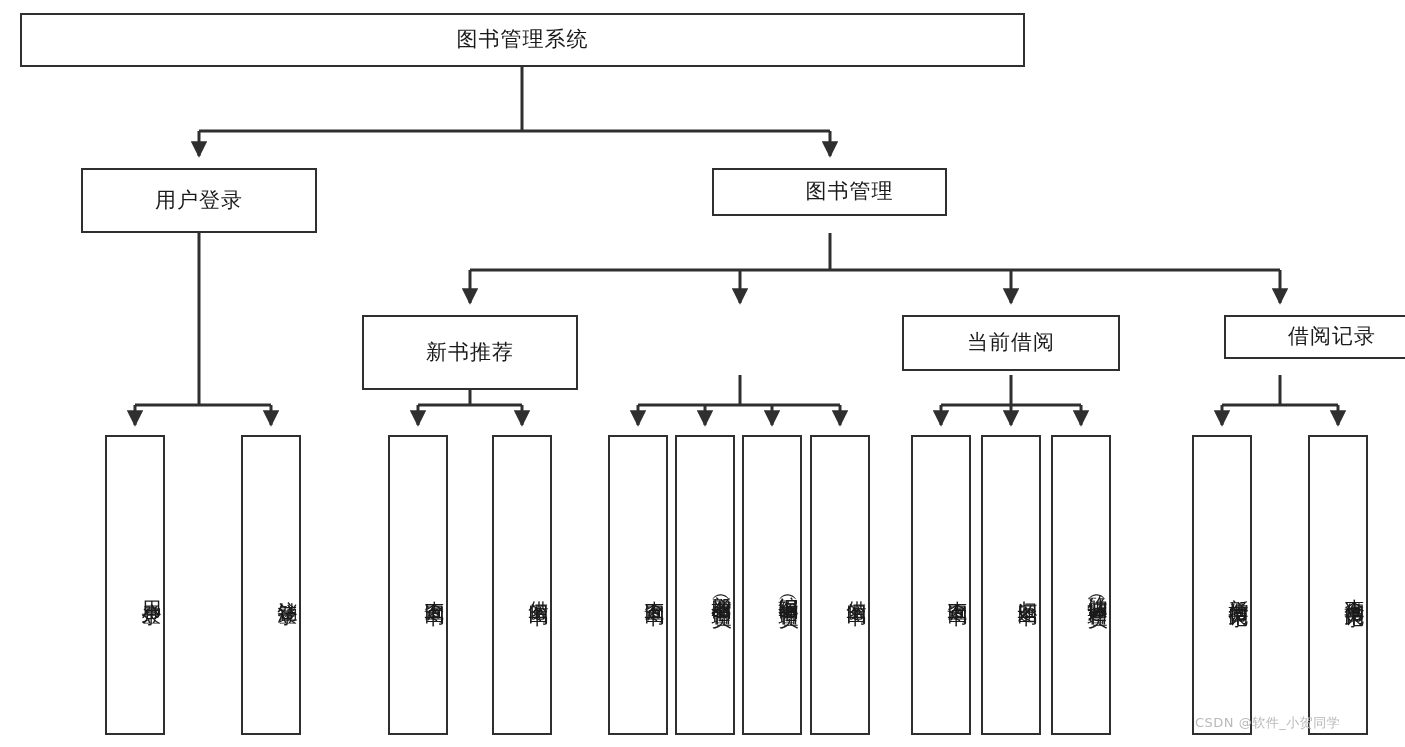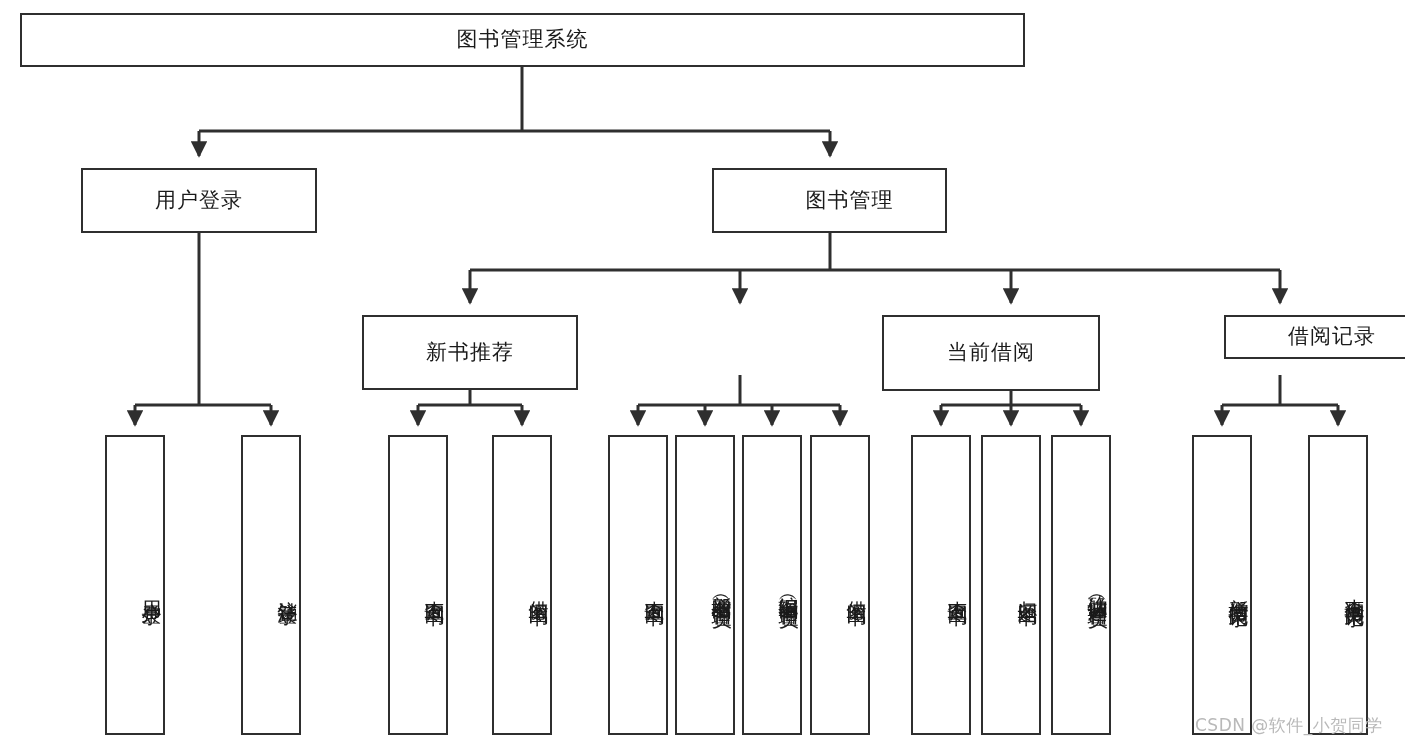--- a/index.html
+++ b/index.html
@@ -51,21 +51,21 @@
     align-items: flex-start;
     justify-content: center;
     padding-top: 8px;
   }
   .node.vert > span {
     display: block;
   }
   .watermark {
     position: absolute;
     color: #b9b9b9;
-    font-size: 17px;
+    font-size: 13px;
     letter-spacing: 0.5px;
     white-space: nowrap;
   }
 </style>
 </head>
 <body>
 
 <div id="canvas">
 
   <svg id="edges" viewBox="0 0 1405 747" xmlns="http://www.w3.org/2000/svg">
@@ -118,28 +118,28 @@
     </g>
   </svg>
 
   <div class="node horiz" style="left:20px; top:13px; width:1005px; height:54px;">
     <span>图书管理系统</span>
   </div>
 
   <div class="node horiz" style="left:81px; top:168px; width:236px; height:65px;">
     <span>用户登录</span>
   </div>
-  <div class="node horiz" style="left:712px; top:168px; width:235px; height:65px;padding-left:40px;">
+  <div class="node horiz" style="left:712px; top:168px; width:235px; height:48px;padding-left:40px;">
     <span>图书管理</span>
   </div>
 
   <div class="node horiz" style="left:362px; top:315px; width:216px; height:75px;">
     <span>新书推荐</span>
   </div>
-  <div class="node horiz" style="left:882px; top:315px; width:218px; height:76px;">
+  <div class="node horiz" style="left:902px; top:315px; width:218px; height:56px;">
     <span>当前借阅</span>
   </div>
   <div class="node horiz" style="left:1224px; top:315px; width:216px; height:44px;">
     <span>借阅记录</span>
   </div>
 
   <div class="node vert" style="left:105px; top:435px; width:60px; height:300px;">
     <span>用户登录</span>
   </div>
   <div class="node vert" style="left:241px; top:435px; width:60px; height:300px;">

